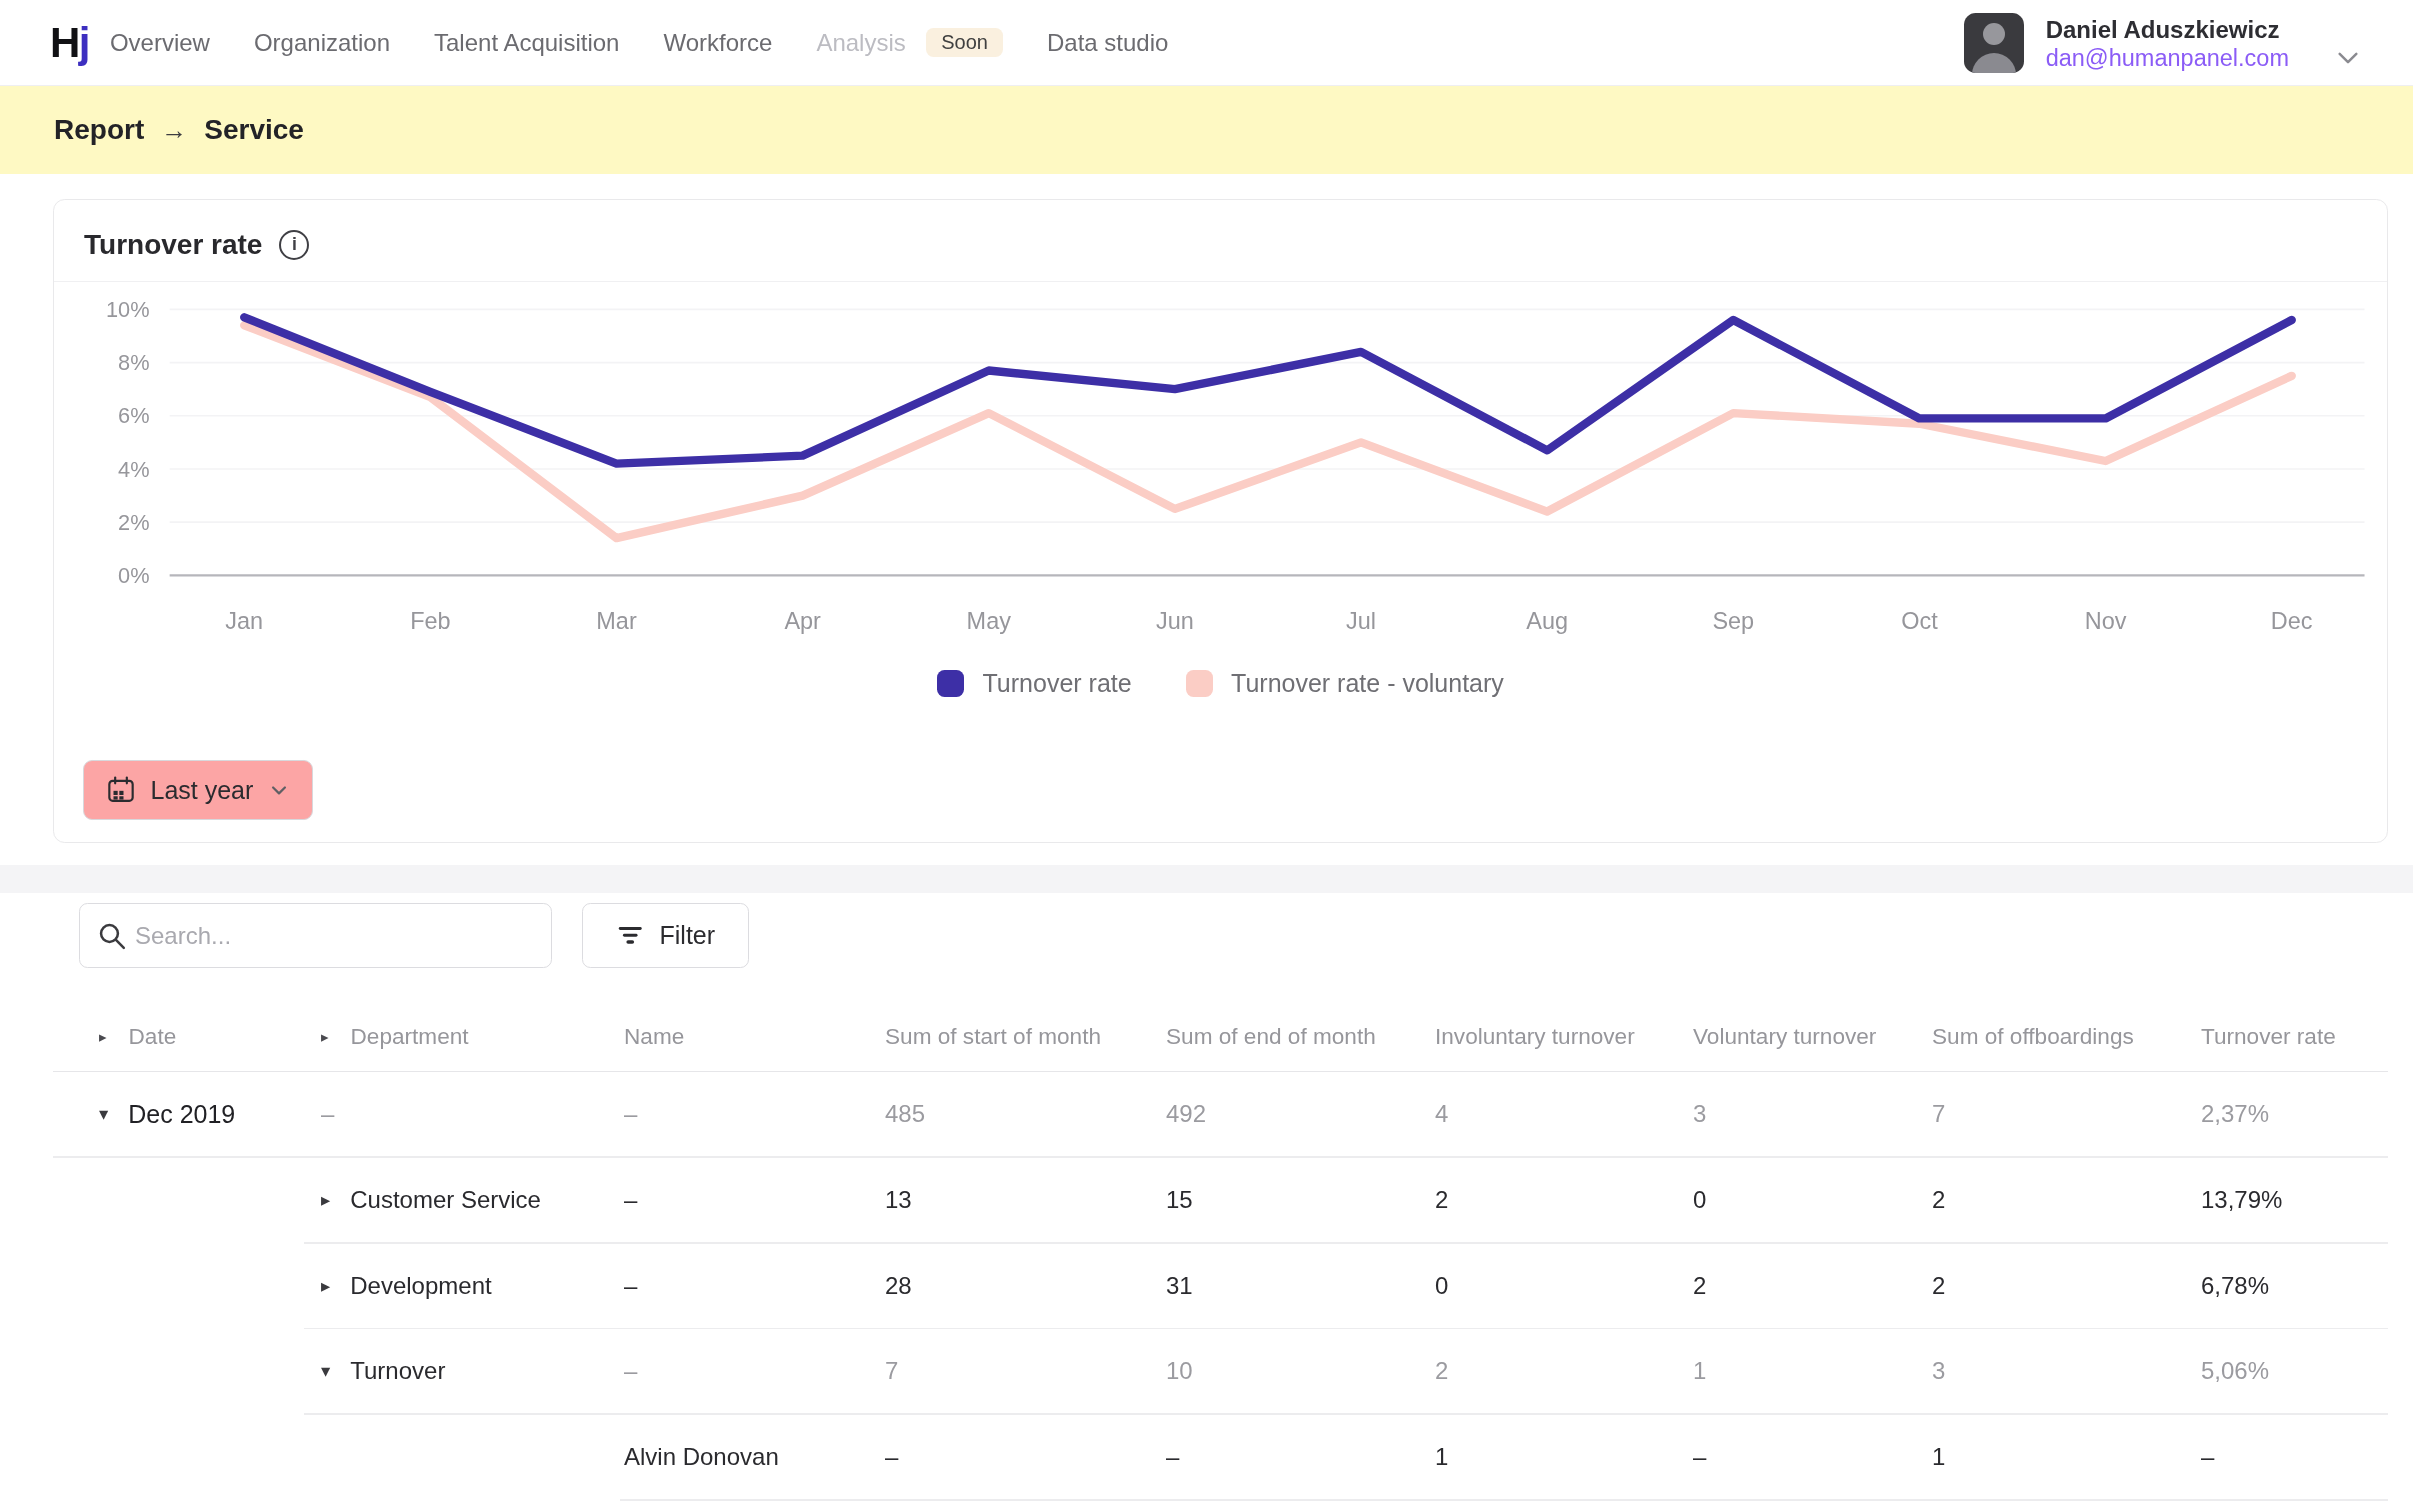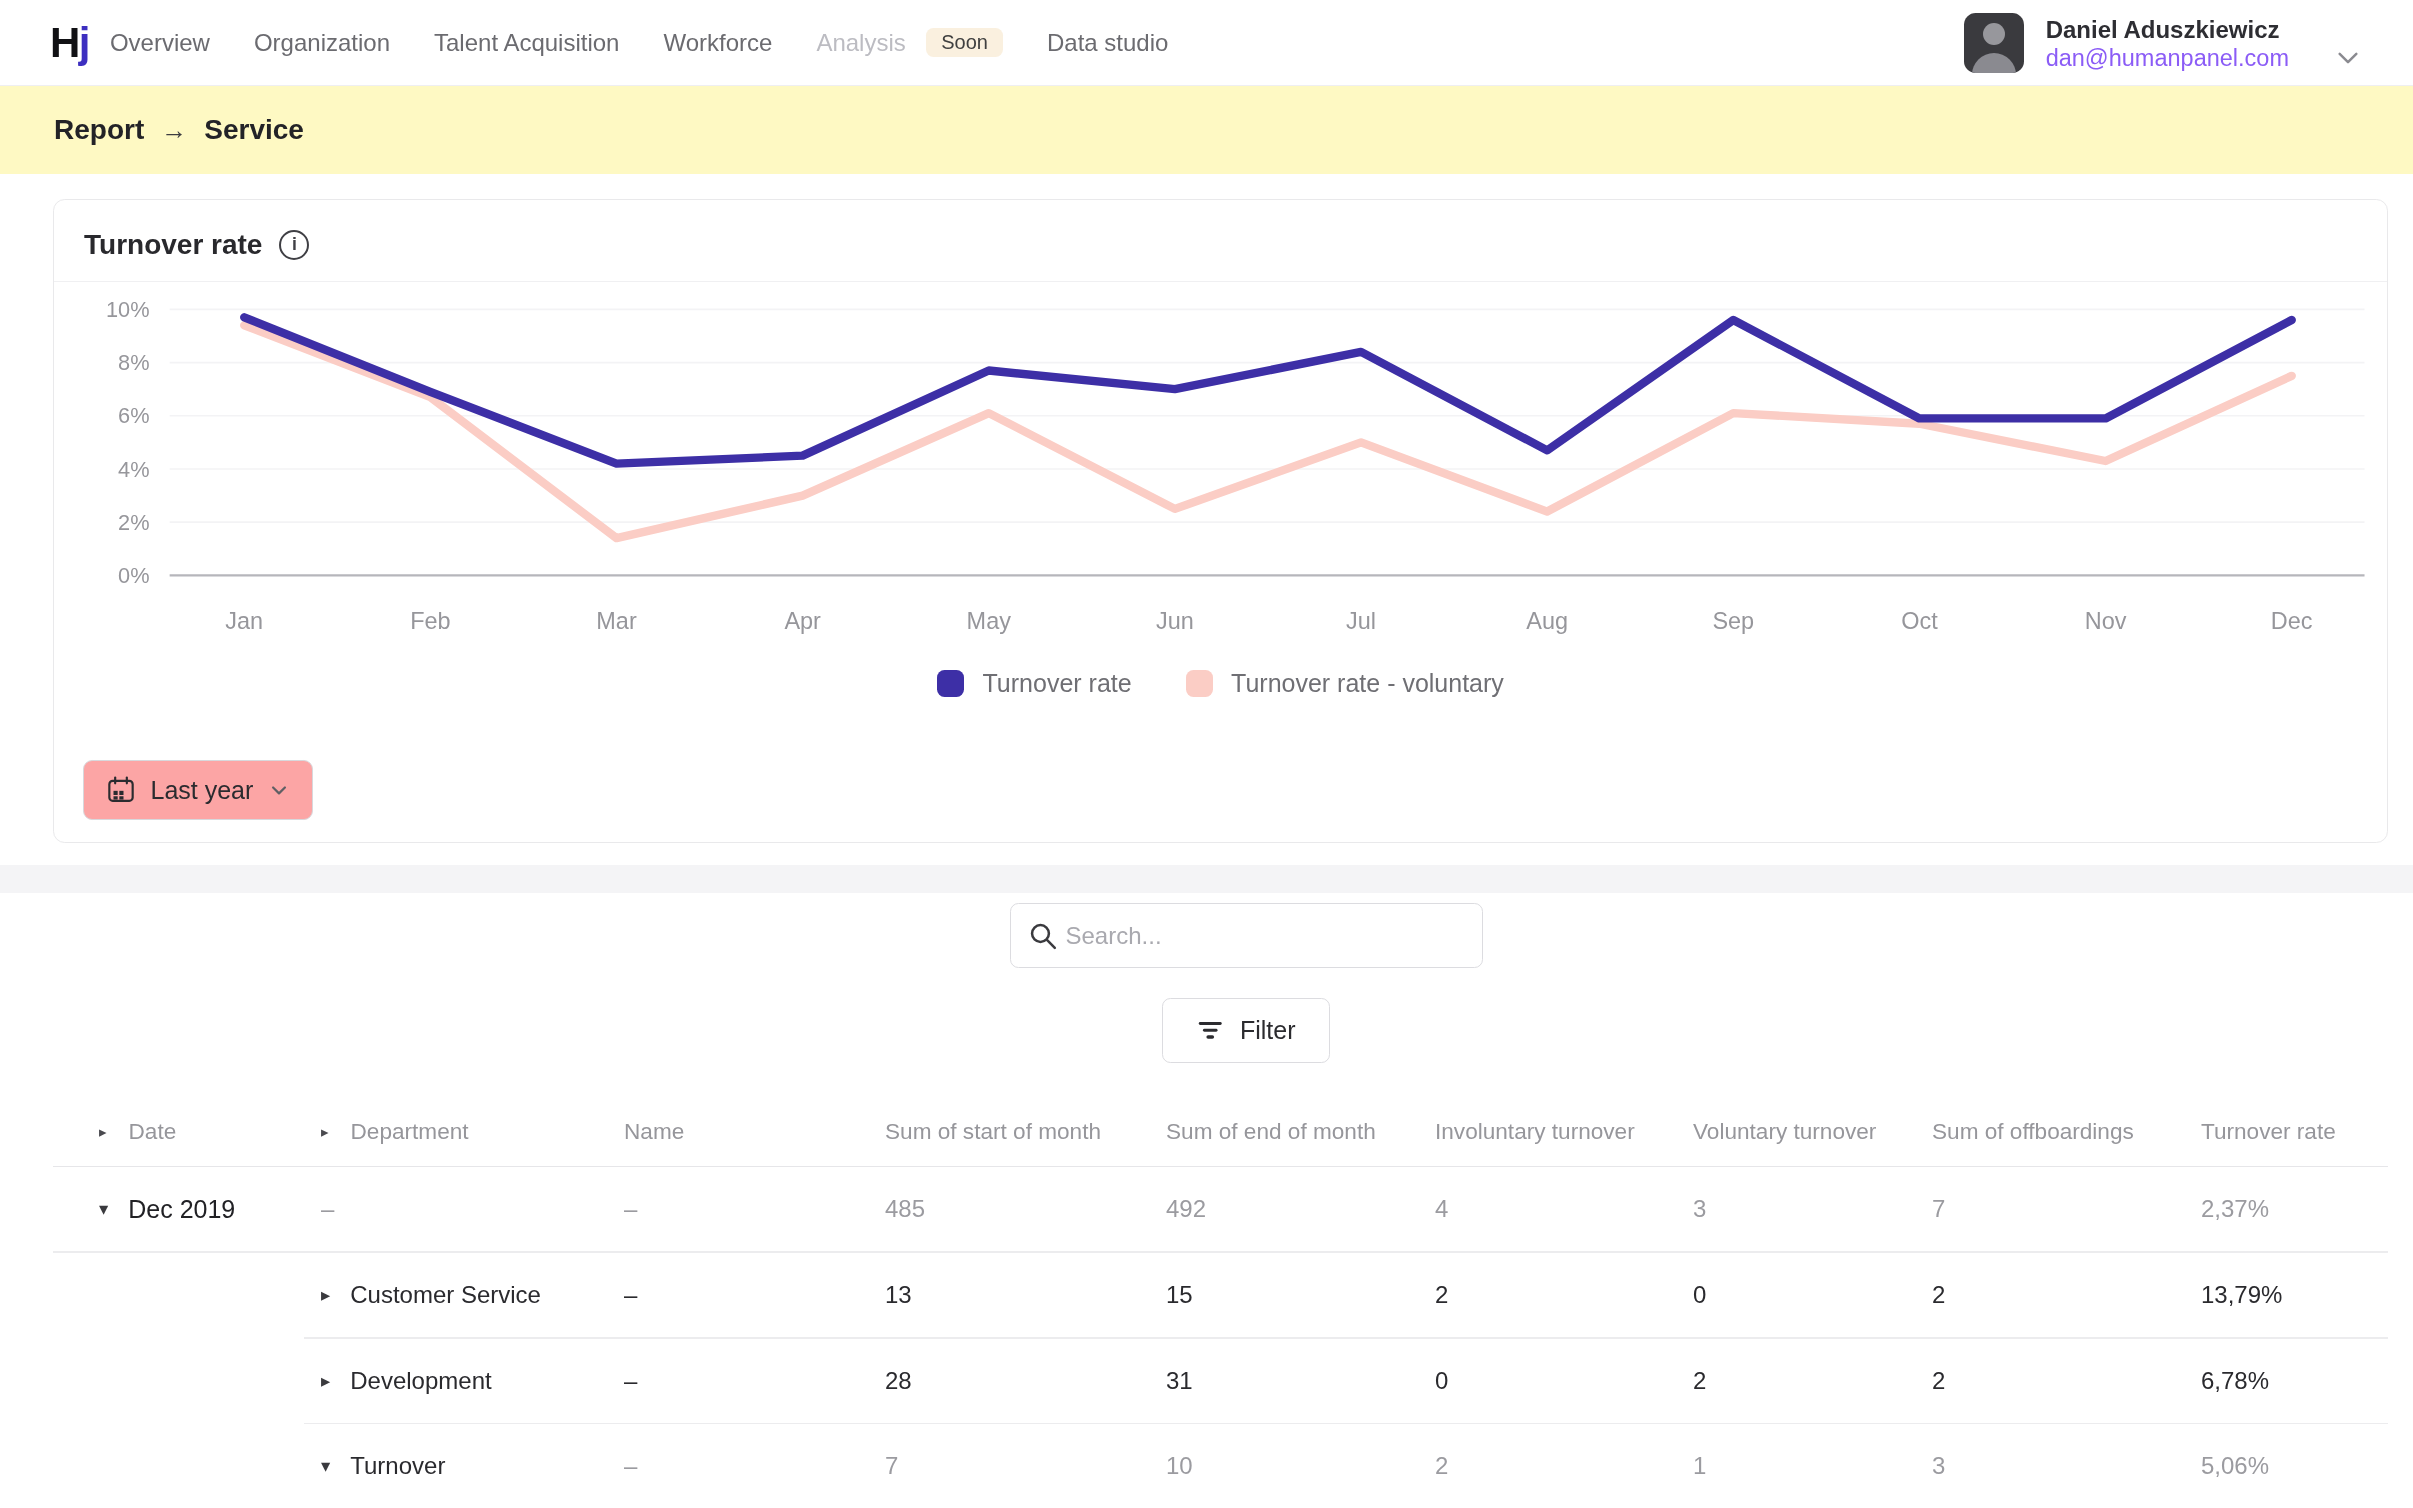--- a/index.html
+++ b/index.html
@@ -49,21 +49,21 @@
   .period-btn { display:inline-flex; align-items:center; gap:15px; margin:62px 0 22px 28.5px;
                 height:60px; padding:0 22px; background:#fca5a5; border:1.7px solid #d8d8dc; border-radius:9.2px;
                 cursor:pointer; }
   .period-label { font-size:25px; color:#2b2b2f; font-weight:500; }
 
   
   .gap-strip { height:28px; background:#f4f4f6; margin-top:22px; }
 
   
   .table-section { background:#fff; padding-top:10px; }
-  .toolbar { display:flex; align-items:center; margin-left:79px; gap:30px;flex-direction:column; }
+  .toolbar { display:flex; align-items:flex-start; margin-left:79px; gap:30px; }
   .search-box { position:relative; width:473px; height:65px; }
   .search-box input { width:100%; height:100%; border:1.7px solid #dcdce0; border-radius:8.4px;
                       padding:0 17px 0 55px; font-size:24px; font-family:"Liberation Sans",sans-serif;
                       color:#2b2b2f; outline:none; }
   .search-box input::placeholder { color:#a9a9af; }
   .search-icon { position:absolute; left:17px; top:17px; }
   .filter-btn { display:inline-flex; align-items:center; gap:15px; height:65px; padding:0 33px;
                 background:#fff; border:1.7px solid #dcdce0; border-radius:8.4px; cursor:pointer; }
   .filter-label { font-size:25px; color:#2b2b2f; font-weight:500; }
 

